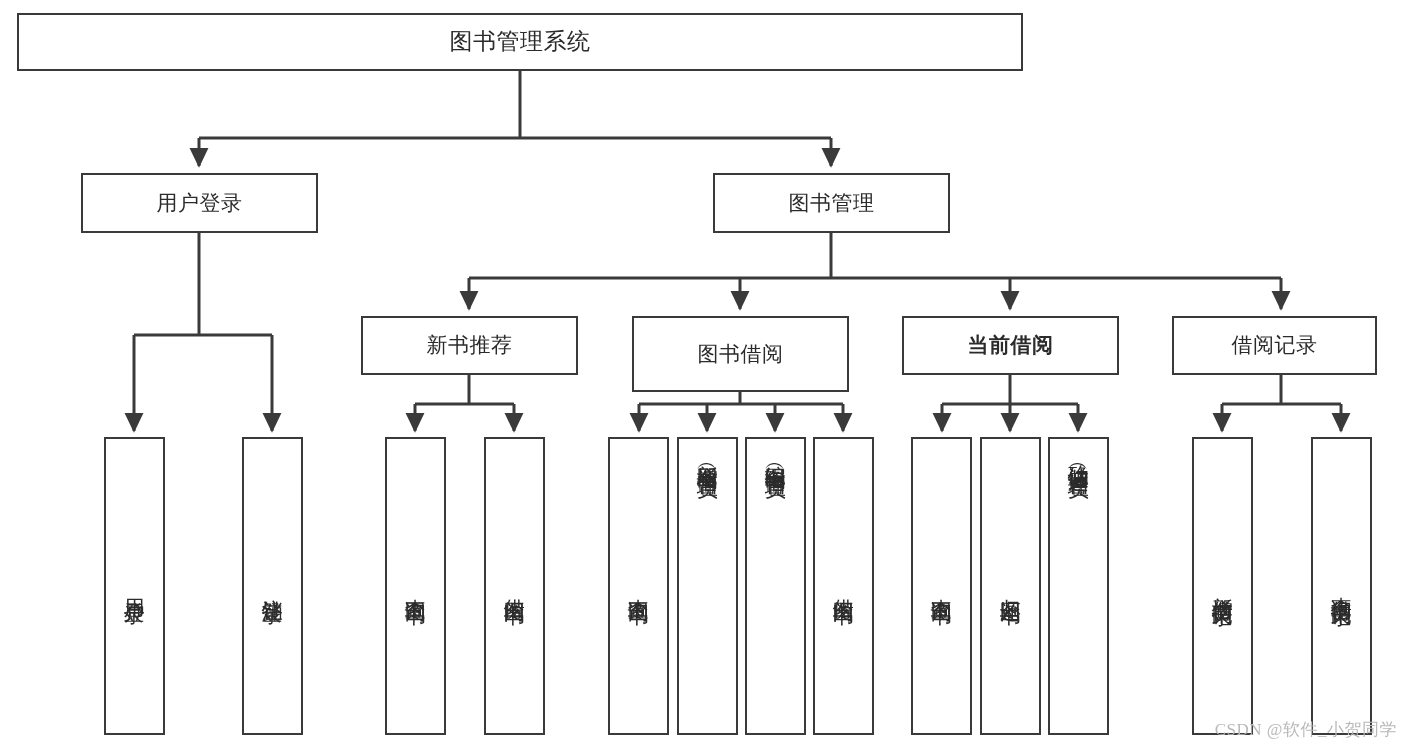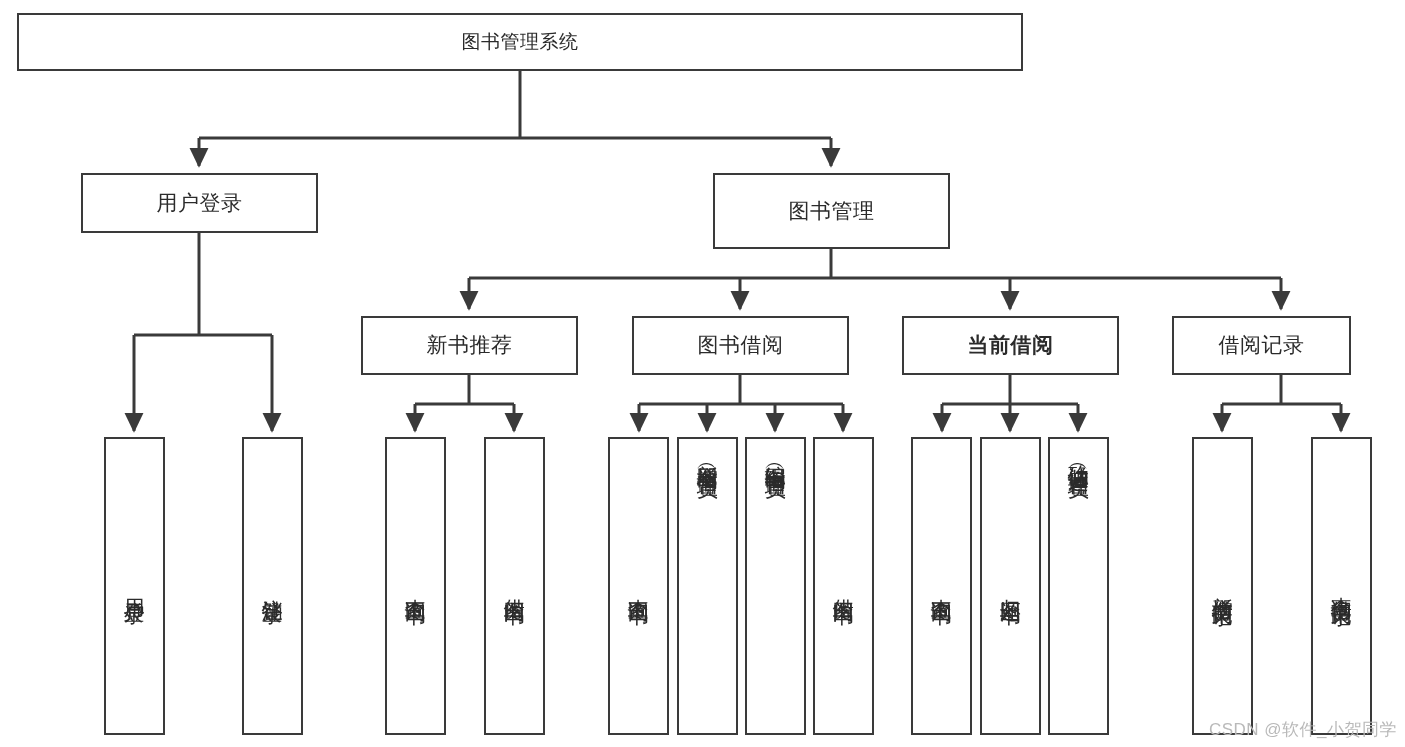--- a/index.html
+++ b/index.html
@@ -42,21 +42,21 @@
     text-align: center;
     line-height: 1.18;
     letter-spacing: 0.5px;
   }
   
   .h-node .lbl {
     font-size: 21px;
     white-space: nowrap;
   }
   #node-root .lbl {
-    font-size: 19px;
+    font-size: 23px;
   }
   
   .v-node {
     align-items: flex-start;
     justify-content: center;
     padding-top: 9px;
   }
   .v-node .lbl {
     writing-mode: vertical-rl;
     text-orientation: upright;
@@ -72,20 +72,21 @@
   #watermark {
     position: absolute;
     right: 8px;
     bottom: 6px;
     font-size: 17px;
     color: #b9b9b9;
     letter-spacing: 0.5px;
     white-space: nowrap;
     z-index: 3;
     user-select: none;
+    font-family: Liberation Serif, serif;
   }
 </style>
 </head>
 <body>
 
 <div id="canvas">
 
   <svg id="wires" viewBox="0 0 1405 747" width="1405" height="747">
     <defs>
       <marker id="arrow" viewBox="0 0 12 12" refX="10.5" refY="6" markerWidth="7" markerHeight="7" orient="auto-start-reverse">
@@ -137,37 +138,37 @@
   </svg>
 
   <div class="node h-node" id="node-root" style="left:17px; top:13px; width:1006px; height:58px;">
     <span class="lbl">图书管理系统</span>
   </div>
 
   <div class="node h-node" id="node-user-login" style="left:81px; top:173px; width:237px; height:60px;">
     <span class="lbl">用户登录</span>
   </div>
 
-  <div class="node h-node" id="node-book-manage" style="left:713px; top:173px; width:237px; height:76px;">
+  <div class="node h-node" id="node-book-manage" style="left:713px; top:173px; width:237px; height:60px;">
     <span class="lbl">图书管理</span>
   </div>
 
   <div class="node h-node" id="node-new-book-rec" style="left:361px; top:316px; width:217px; height:59px;align-items:center;">
     <span class="lbl">新书推荐</span>
   </div>
 
-  <div class="node h-node" id="node-book-borrow" style="left:632px; top:316px; width:217px; height:59px;">
+  <div class="node h-node" id="node-book-borrow" style="left:632px; top:316px; width:217px; height:76px;">
     <span class="lbl">图书借阅</span>
   </div>
 
   <div class="node h-node" id="node-current-borrow" style="left:902px; top:316px; width:217px; height:59px;font-weight:bold;">
     <span class="lbl">当前借阅</span>
   </div>
 
-  <div class="node h-node" id="node-borrow-record" style="left:1172px; top:316px; width:179px; height:59px;">
+  <div class="node h-node" id="node-borrow-record" style="left:1172px; top:316px; width:205px; height:59px;">
     <span class="lbl">借阅记录</span>
   </div>
 
   <div class="node v-node center-v" id="node-leaf-user-login" style="left:104px; top:437px; width:61px; height:298px;">
     <span class="lbl">用户登录</span>
   </div>
 
   <div class="node v-node center-v" id="node-leaf-logout" style="left:242px; top:437px; width:61px; height:298px;">
     <span class="lbl">注销登录</span>
   </div>

